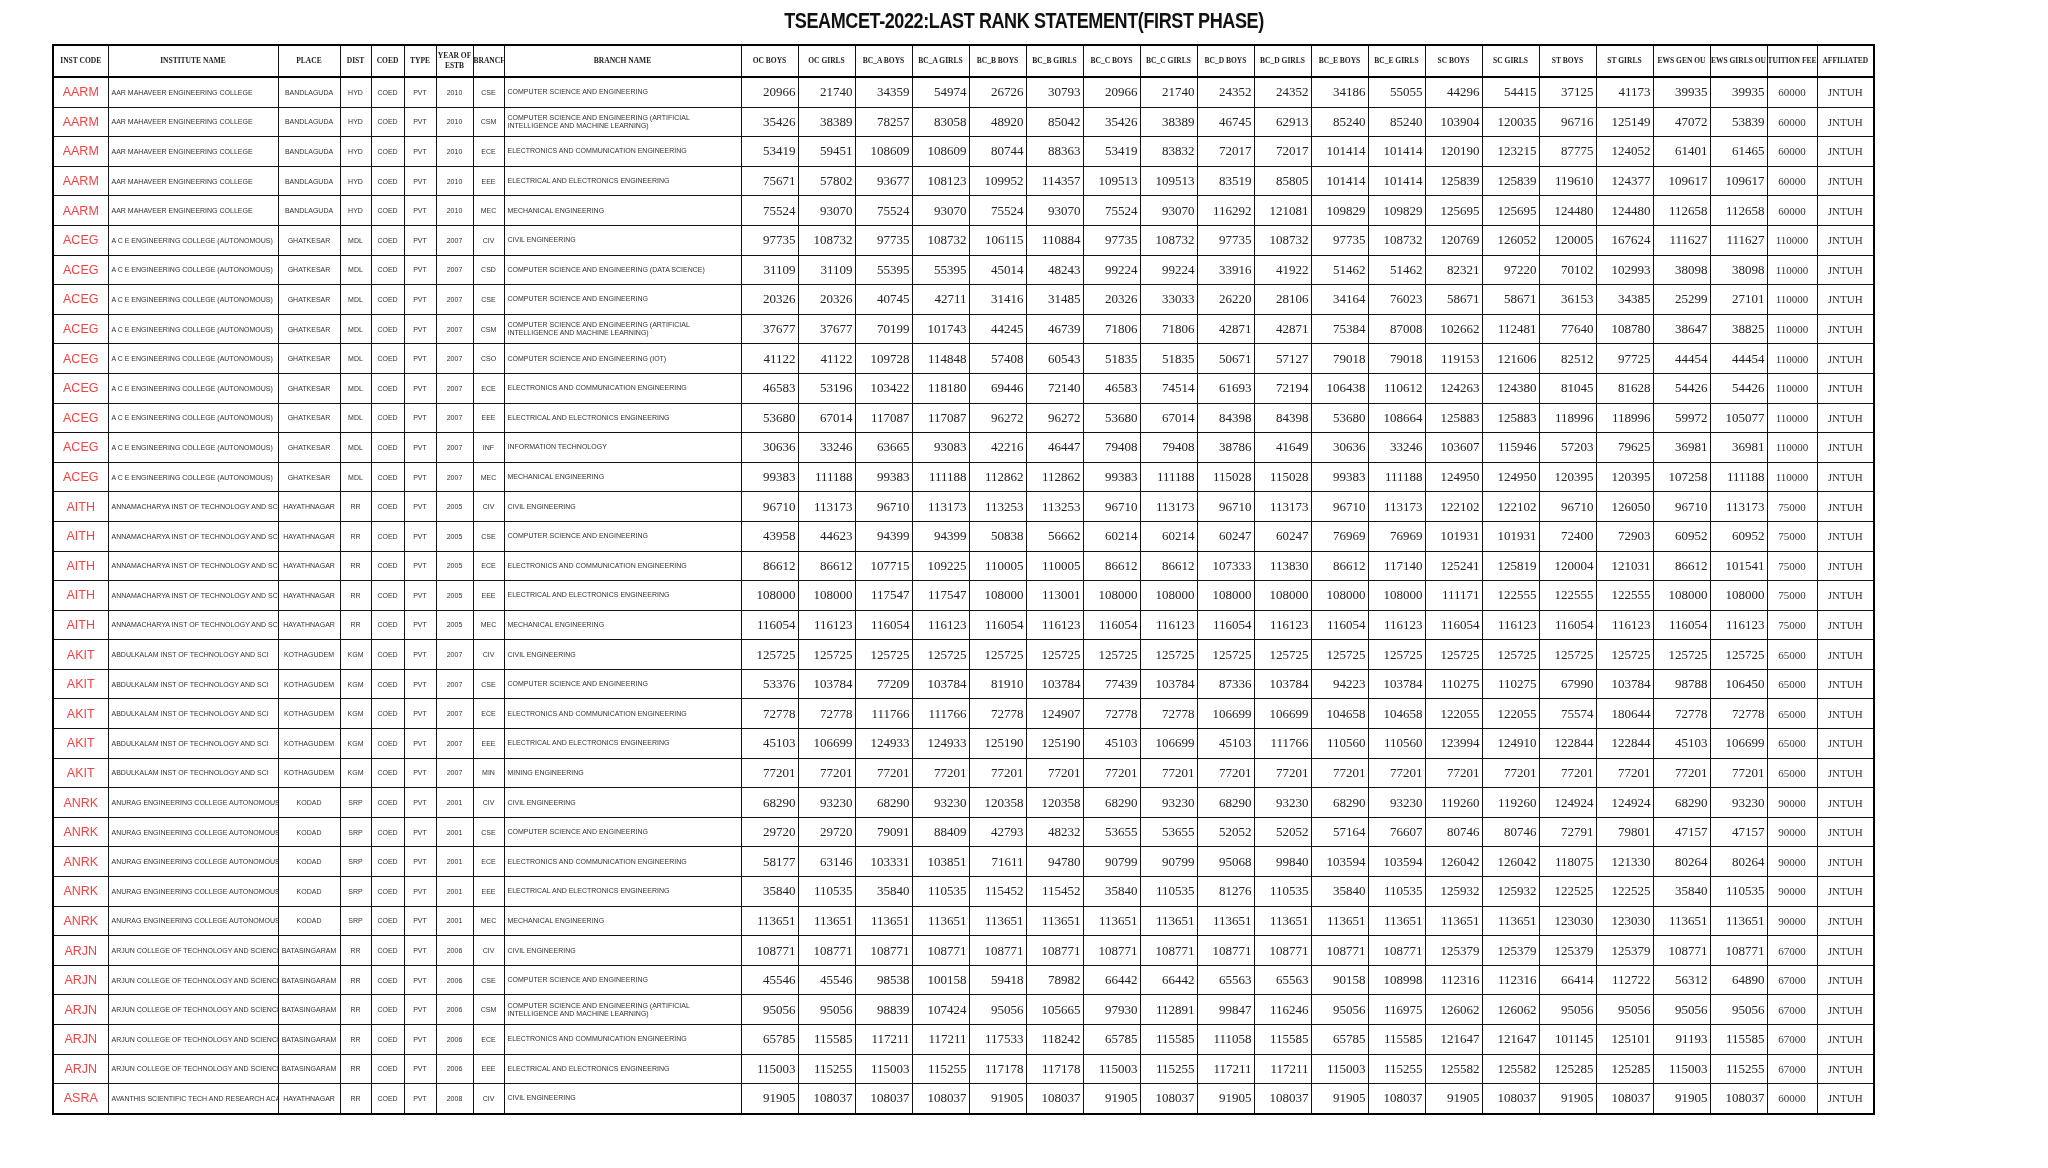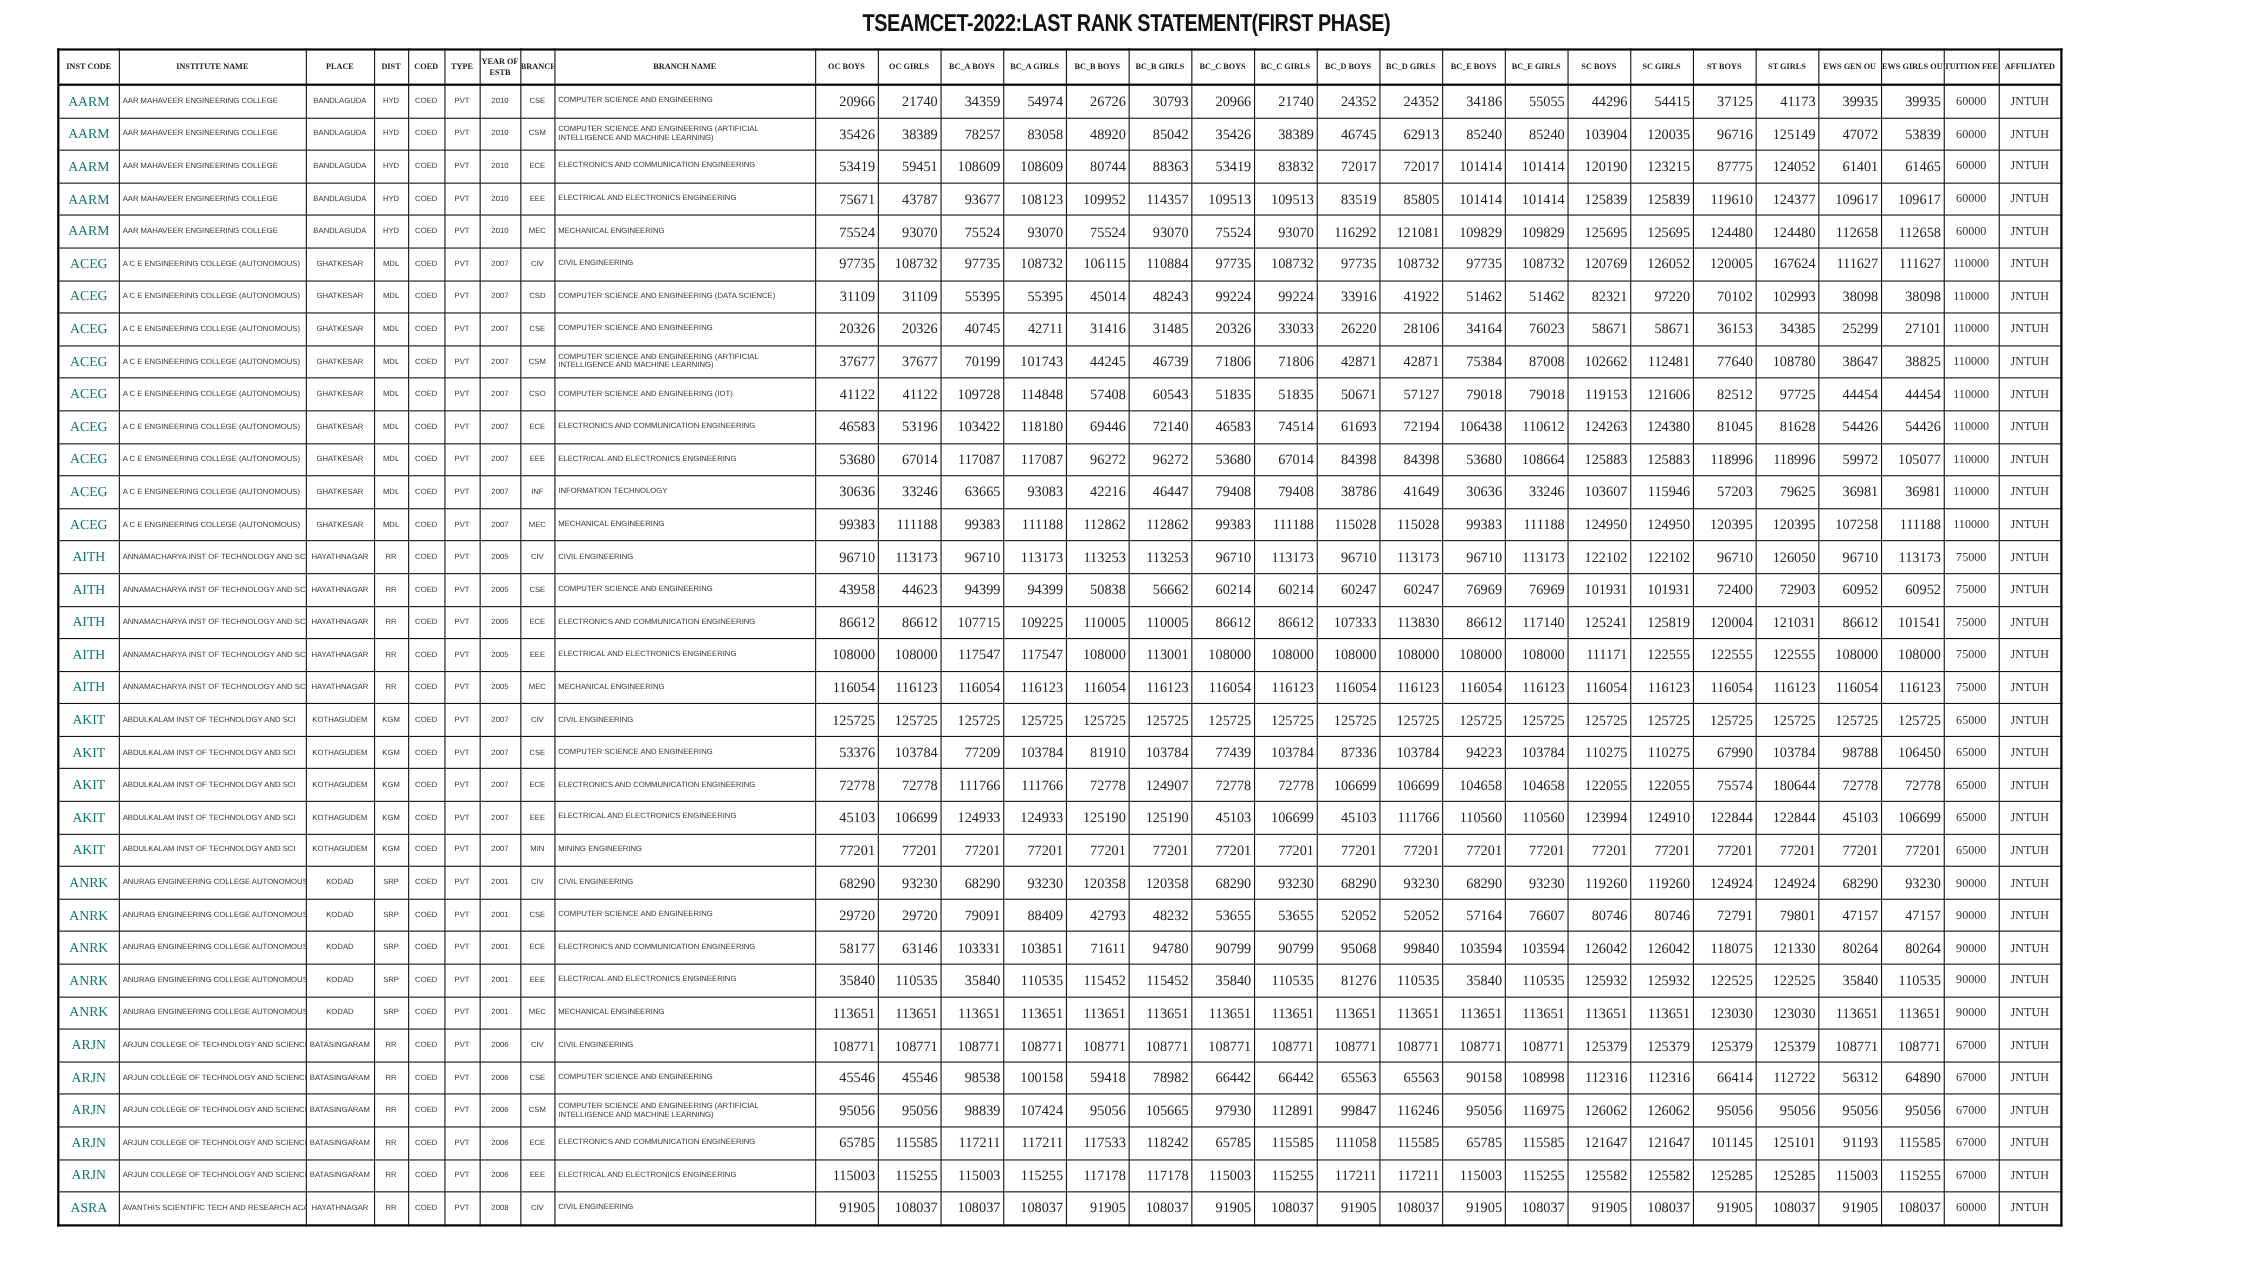--- a/index.html
+++ b/index.html
@@ -2,21 +2,21 @@
 <html><head>
 <meta charset="utf-8">
 <style>
   html, body { margin:0; padding:0; background:#ffffff; }
   body { width:2048px; height:1168px; position:relative; overflow:hidden; font-family:"Liberation Serif", "DejaVu Serif", serif; color:#1a1a1a; }
   .title { position:absolute; left:0; right:0; top:8px; text-align:center; font-family:"Liberation Sans", "DejaVu Sans", sans-serif; font-weight:bold; font-size:22px; letter-spacing:-0.5px; transform:scaleX(0.82); transform-origin:center; color:#111; }
   table.rank { position:absolute; left:52px; top:44px; width:1660px; border-collapse:collapse; table-layout:fixed; border:2.5px solid #000; }
   table.rank th, table.rank td { border:1.5px solid #111; padding:0; overflow:hidden; white-space:nowrap; }
   table.rank th { height:30px; font-family:"Liberation Serif", serif; font-weight:bold; font-size:7.5px; line-height:10px; text-align:center; white-space:normal; color:#222; }
   table.rank td { height:28.6px; text-align:center; font-size:7px; color:#333; font-family:"Liberation Sans", sans-serif; }
-  table.rank td.code { font-family:Liberation Serif, serif; font-size:12.5px; color:#0f766e; }
+  table.rank td.code { font-family:Liberation Sans, sans-serif; font-size:12.5px; color:#ef4444; }
   table.rank td.name, table.rank td.bname { text-align:left; padding-left:3px; font-size:7px; }
   table.rank td.bname { white-space:normal; line-height:8px; }
   table.rank td.num { text-align:right; padding-right:2px; font-family:"Liberation Serif", serif; font-size:13px; color:#222; }
   table.rank td.fee { font-family:"Liberation Serif", serif; font-size:11px; color:#333;margin-left:46px; }
   table.rank td.aff { font-family:"Liberation Serif", serif; font-size:11px; color:#333; }
   thead tr { border-bottom:2.5px solid #000; }
 </style>
 </head>
 <body>
 
@@ -185,21 +185,21 @@
         <td class="code">AARM</td>
         <td class="name">AAR MAHAVEER ENGINEERING COLLEGE</td>
         <td>BANDLAGUDA</td>
         <td>HYD</td>
         <td>COED</td>
         <td>PVT</td>
         <td>2010</td>
         <td>EEE</td>
         <td class="bname">ELECTRICAL AND ELECTRONICS ENGINEERING</td>
         <td class="num">75671</td>
-        <td class="num">43787</td>
+        <td class="num">57802</td>
         <td class="num">93677</td>
         <td class="num">108123</td>
         <td class="num">109952</td>
         <td class="num">114357</td>
         <td class="num">109513</td>
         <td class="num">109513</td>
         <td class="num">83519</td>
         <td class="num">85805</td>
         <td class="num">101414</td>
         <td class="num">101414</td>

